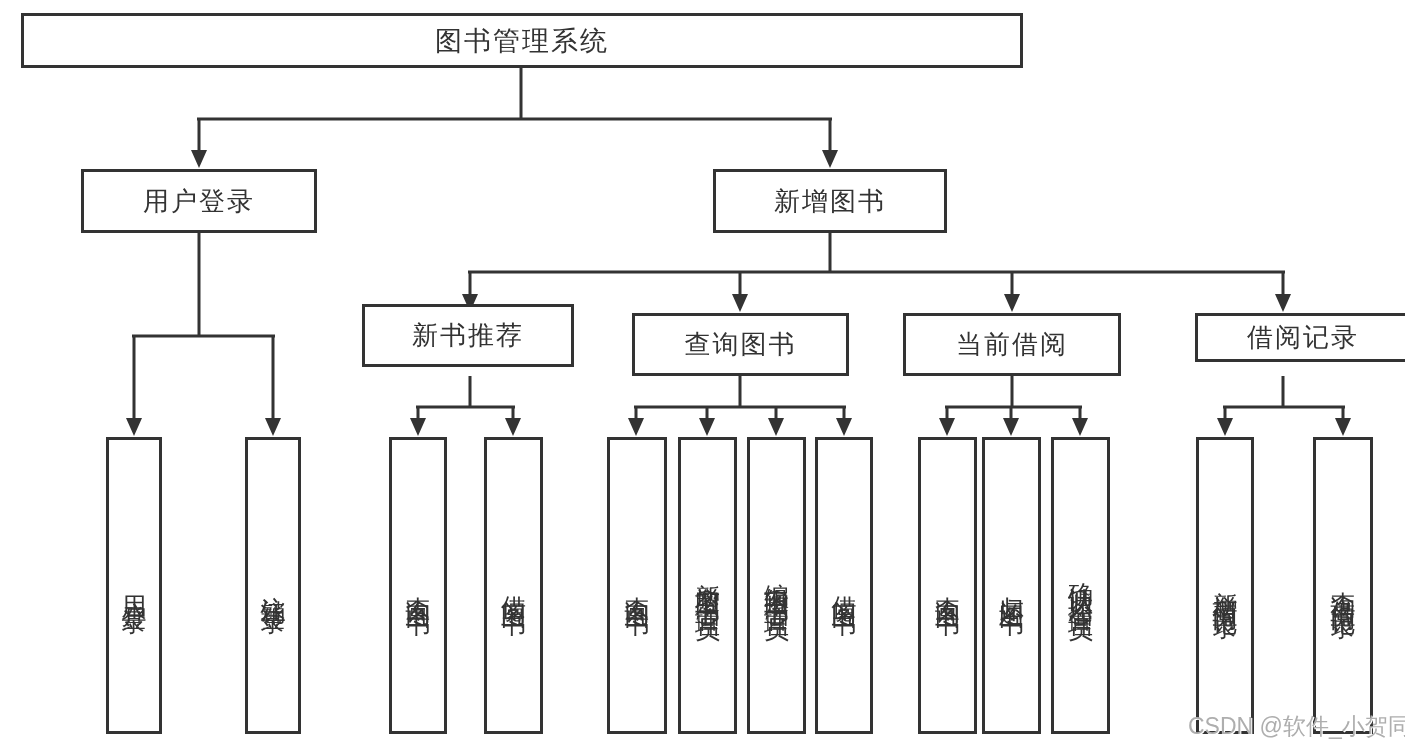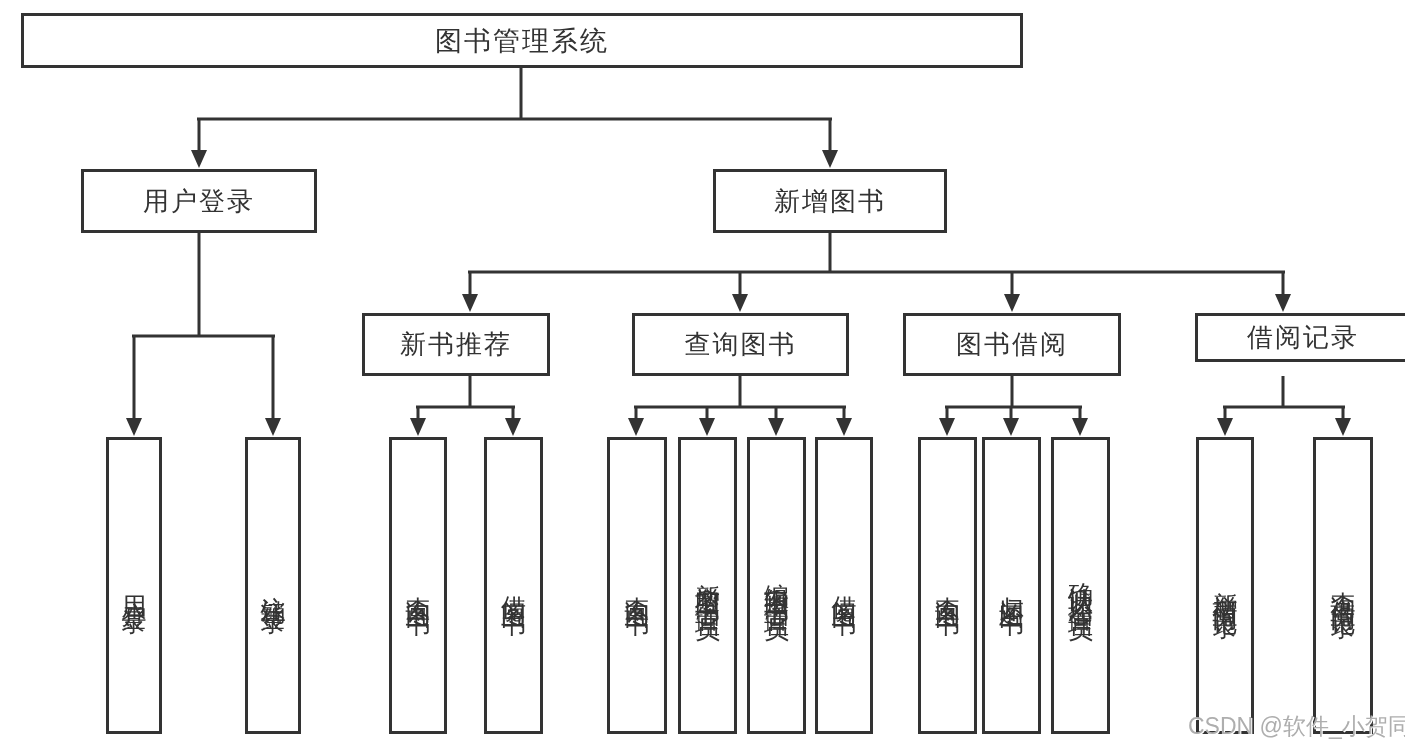--- a/index.html
+++ b/index.html
@@ -77,28 +77,28 @@
     <span>图书管理系统</span>
   </div>
 
   <div class="node branch" style="left:81px;top:169px;width:236px;height:64px">
     <span>用户登录</span>
   </div>
   <div class="node branch" style="left:713px;top:169px;width:234px;height:64px">
     <span>新增图书</span>
   </div>
 
-  <div class="node section" style="left:362px;top:313px;width:188px;height:63px">
+  <div class="node section" style="left:362px;top:304px;width:212px;height:63px">
     <span>新书推荐</span>
   </div>
   <div class="node section" style="left:632px;top:313px;width:217px;height:63px">
     <span>查询图书</span>
   </div>
   <div class="node section" style="left:903px;top:313px;width:218px;height:63px">
-    <span>图书借阅</span>
+    <span>当前借阅</span>
   </div>
   <div class="node section" style="left:1195px;top:313px;width:216px;height:49px">
     <span>借阅记录</span>
   </div>
 
   <div class="node leaf" style="left:106px;top:437px;width:56px;height:297px">
     <span class="vtext">用户登录</span>
   </div>
   <div class="node leaf" style="left:245px;top:437px;width:56px;height:297px">
     <span class="vtext">注销登录</span>

